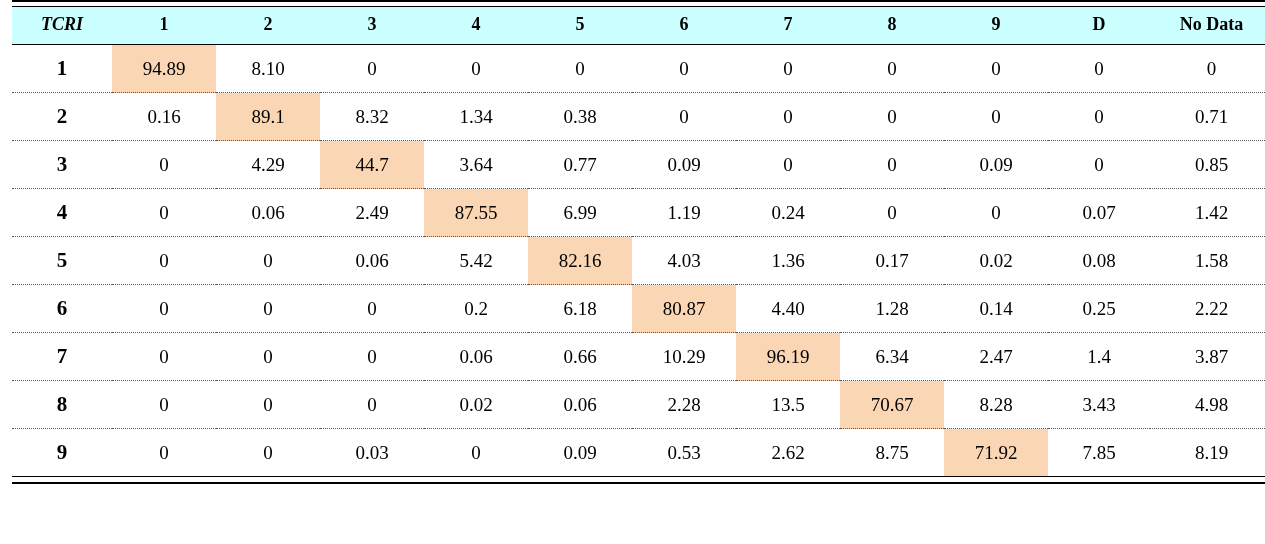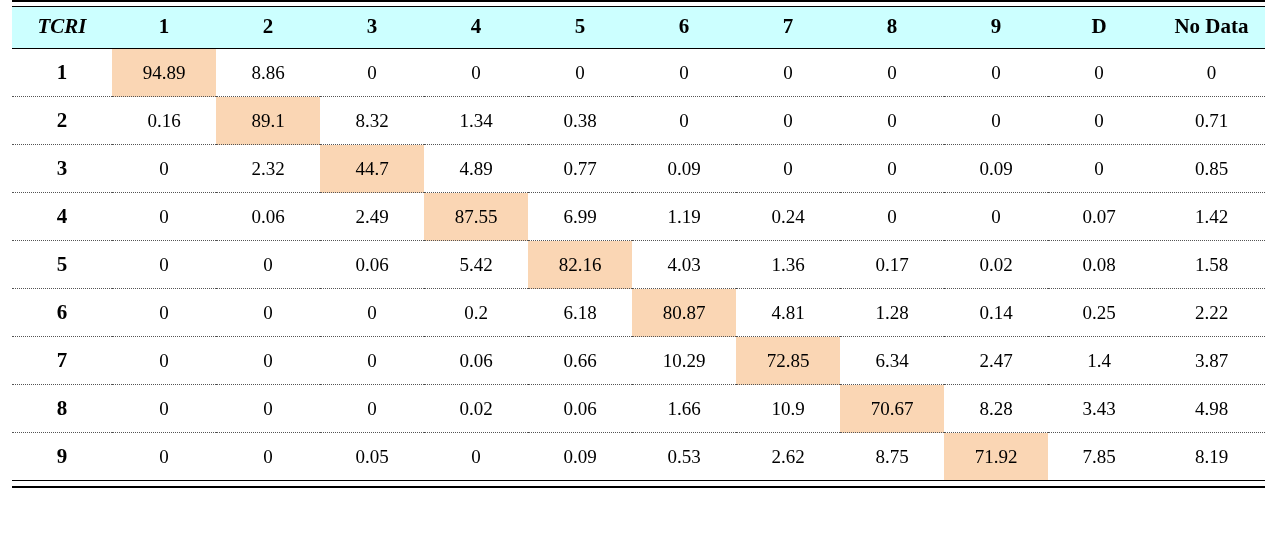--- a/index.html
+++ b/index.html
@@ -27,21 +27,21 @@
   
   table.matrix thead tr.rule-top td {
     padding: 0;
     height: 4px;
     border-top: 2px solid #000;
     border-bottom: 1px solid #000;
   }
   table.matrix thead tr.header-row th {
     background: #ccffff;
     font-weight: bold;
-    font-size: 21px;
+    font-size: 18px;
     text-align: center;
     padding: 7px 2px 9px 2px;
     border-bottom: 1px solid #000;
   }
   table.matrix thead tr.header-row th.corner {
     font-style: italic;
     font-weight: bold;
   }
   table.matrix tbody td {
     text-align: center;
@@ -107,21 +107,21 @@
         <th>8</th>
         <th>9</th>
         <th>D</th>
         <th>No Data</th>
       </tr>
     </thead>
     <tbody>
         <tr>
           <td class="rowhead">1</td>
           <td class="diag">94.89</td>
-          <td>8.86</td>
+          <td>8.10</td>
           <td>0</td>
           <td>0</td>
           <td>0</td>
           <td>0</td>
           <td>0</td>
           <td>0</td>
           <td>0</td>
           <td>0</td>
           <td>0</td>
         </tr>
@@ -135,23 +135,23 @@
           <td>0</td>
           <td>0</td>
           <td>0</td>
           <td>0</td>
           <td>0</td>
           <td>0.71</td>
         </tr>
         <tr>
           <td class="rowhead">3</td>
           <td>0</td>
-          <td>2.32</td>
+          <td>4.29</td>
           <td class="diag">44.7</td>
-          <td>4.89</td>
+          <td>3.64</td>
           <td>0.77</td>
           <td>0.09</td>
           <td>0</td>
           <td>0</td>
           <td>0.09</td>
           <td>0</td>
           <td>0.85</td>
         </tr>
         <tr>
           <td class="rowhead">4</td>
@@ -182,59 +182,59 @@
           <td>1.58</td>
         </tr>
         <tr>
           <td class="rowhead">6</td>
           <td>0</td>
           <td>0</td>
           <td>0</td>
           <td>0.2</td>
           <td>6.18</td>
           <td class="diag">80.87</td>
-          <td>4.81</td>
+          <td>4.40</td>
           <td>1.28</td>
           <td>0.14</td>
           <td>0.25</td>
           <td>2.22</td>
         </tr>
         <tr>
           <td class="rowhead">7</td>
           <td>0</td>
           <td>0</td>
           <td>0</td>
           <td>0.06</td>
           <td>0.66</td>
           <td>10.29</td>
-          <td class="diag">72.85</td>
+          <td class="diag">96.19</td>
           <td>6.34</td>
           <td>2.47</td>
           <td>1.4</td>
           <td>3.87</td>
         </tr>
         <tr>
           <td class="rowhead">8</td>
           <td>0</td>
           <td>0</td>
           <td>0</td>
           <td>0.02</td>
           <td>0.06</td>
-          <td>1.66</td>
-          <td>10.9</td>
+          <td>2.28</td>
+          <td>13.5</td>
           <td class="diag">70.67</td>
           <td>8.28</td>
           <td>3.43</td>
           <td>4.98</td>
         </tr>
         <tr>
           <td class="rowhead">9</td>
           <td>0</td>
           <td>0</td>
-          <td>0.05</td>
+          <td>0.03</td>
           <td>0</td>
           <td>0.09</td>
           <td>0.53</td>
           <td>2.62</td>
           <td>8.75</td>
           <td class="diag">71.92</td>
           <td>7.85</td>
           <td>8.19</td>
         </tr>
       </tbody>

